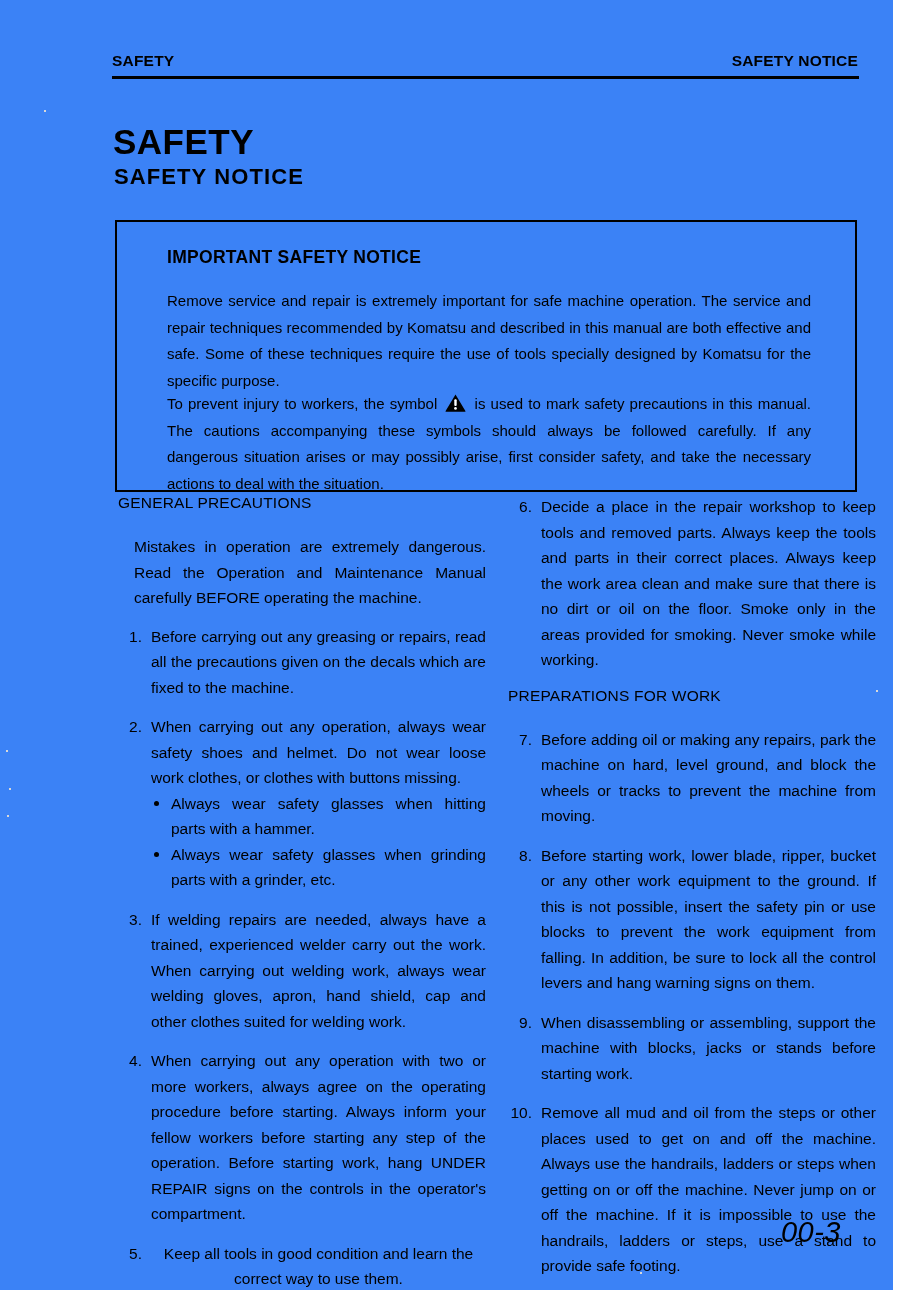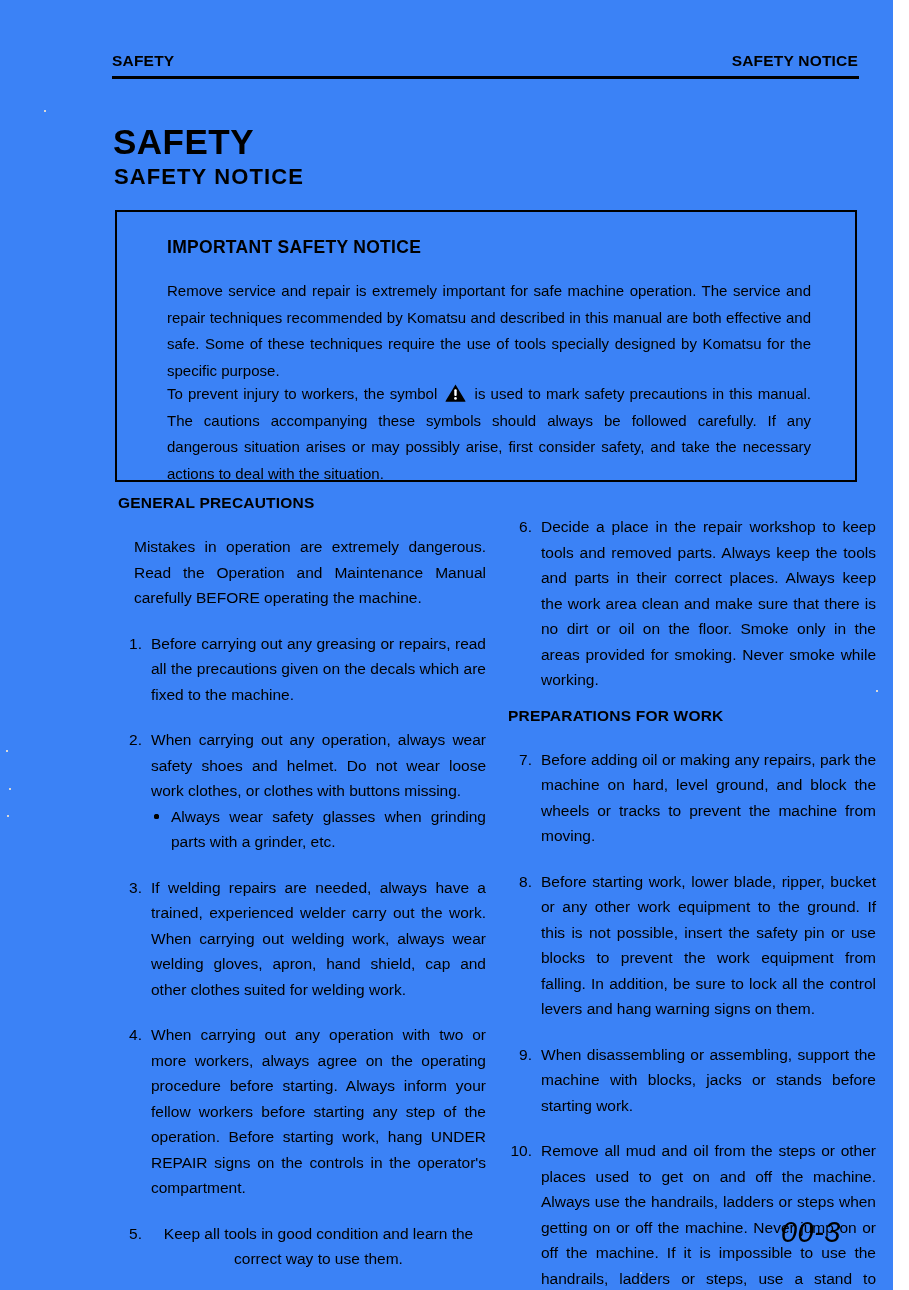--- a/index.html
+++ b/index.html
@@ -59,21 +59,21 @@
     font-size: 22px;
     font-weight: bold;
     letter-spacing: 1.1px;
     line-height: 1;
   }
 
   
   .notice-box {
     position: absolute;
     left: 115px;
-    top: 210px;
+    top: 220px;
     width: 742px;
     height: 272px;
     border: 2.5px solid #000;
     box-sizing: border-box;
   }
   .notice-title {
     position: absolute;
     left: 50px;
     top: 25px;
     font-size: 17.5px;
@@ -112,21 +112,21 @@
   .col {
     position: absolute;
     top: 494px;
     width: 368px;
   }
   .col-left  { left: 118px; }
   .col-right { left: 508px; }
 
   .sec-head {
     font-size: 15.5px;
-    font-weight: bold;
+    font-weight: normal;
     letter-spacing: 0.2px;
     margin: 0 0 22px 0;
   }
   .lead-para {
     font-size: 15.5px;
     line-height: 25.5px;
     text-align: justify;
     margin: 0 0 13px 16px;
   }
 
@@ -168,21 +168,21 @@
   ul.bullets > li > .dot {
     position: absolute;
     left: 3px;
     top: 10px;
     width: 5px;
     height: 5px;
     border-radius: 50%;
     background: #000;
   }
 
-  .para-block { display: block; margin-top: 20px; }
+  .para-block { display: block; }
   .nojust { text-align: center; }
 
   
   .folio {
     position: absolute;
     right: 52px;
     top: 1216px;
     font-size: 29px;
     letter-spacing: 0.5px;
     font-style: italic;
@@ -234,20 +234,21 @@
       <li>
         <span class="num">1.</span>
         <span class="para-block">Before carrying out any greasing or repairs, read all the precautions given on the decals which are fixed to the machine.</span>
       </li>
       <li>
         <span class="num">2.</span>
         <span class="para-block">When carrying out any operation, always wear safety shoes and helmet. Do not wear loose work clothes, or clothes with buttons missing.</span>
         <ul class="bullets">
           <li>
             <span class="dot"></span>
+            <span>Always wear safety glasses when hitting parts with a hammer.</span>
           </li>
           <li>
             <span class="dot"></span>
             <span>Always wear safety glasses when grinding parts with a grinder, etc.</span>
           </li>
         </ul>
       </li>
       <li>
         <span class="num">3.</span>
         <span class="para-block">If welding repairs are needed, always have a trained, experienced welder carry out the work. When carrying out welding work, always wear welding gloves, apron, hand shield, cap and other clothes suited for welding work.</span>

